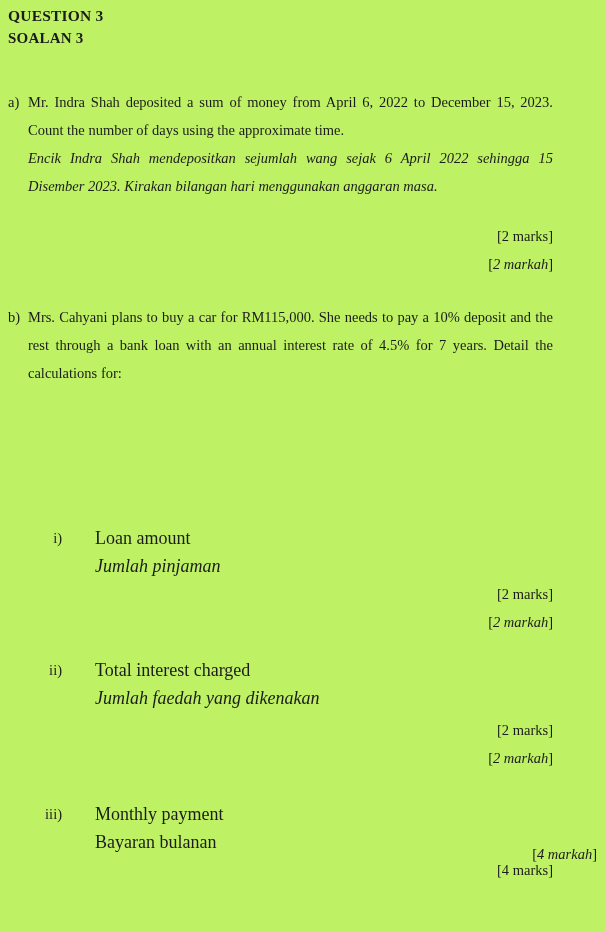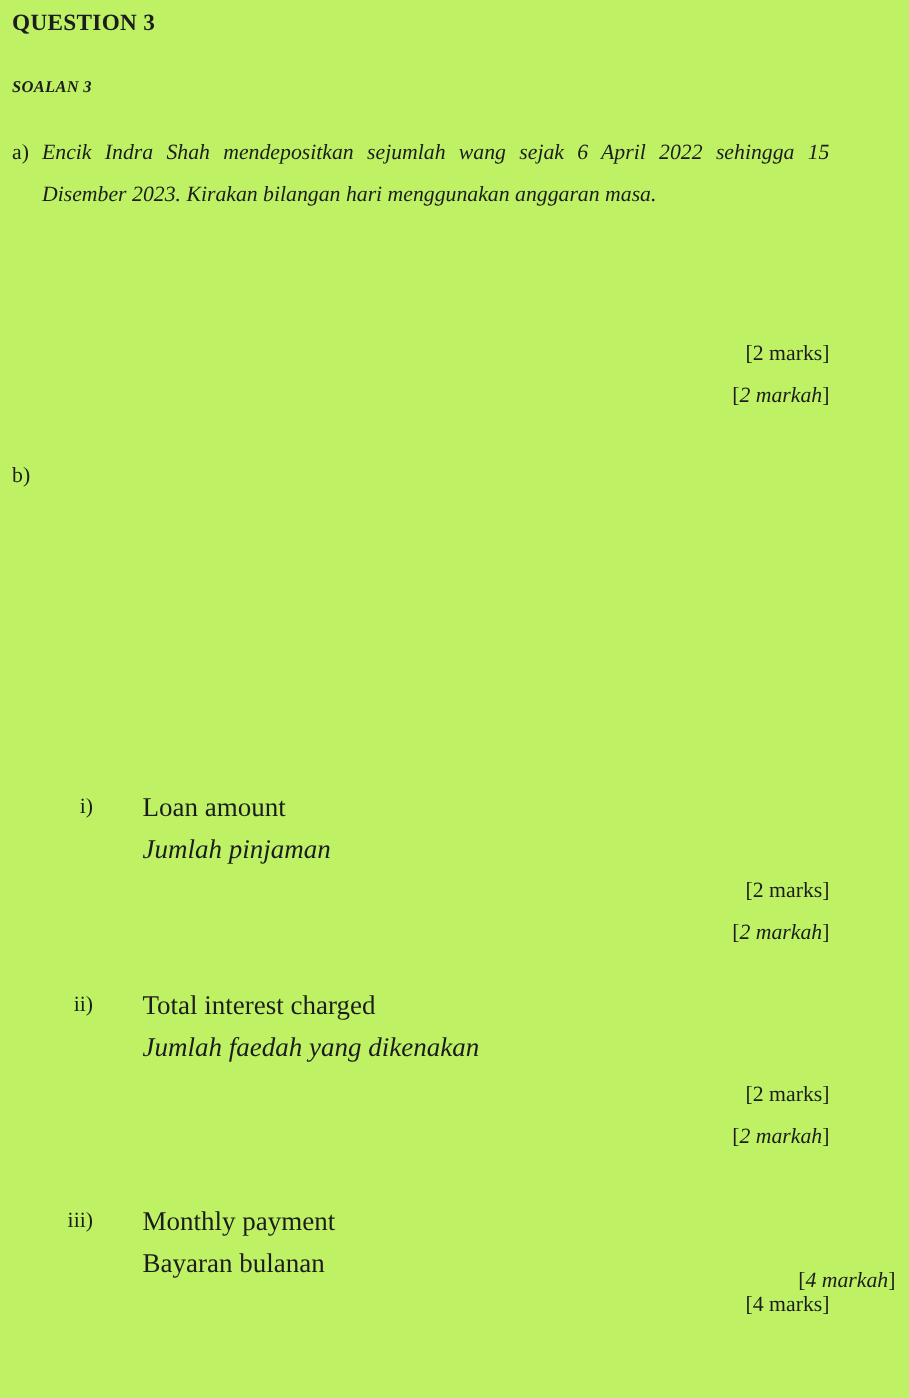--- a/index.html
+++ b/index.html
@@ -35,26 +35,25 @@
     width: 300px;
   }
   .q-title {
     font-size: 15.5px;
     font-weight: bold;
     letter-spacing: 0.2px;
     line-height: 23px;
     white-space: nowrap;
   }
   .q-subtitle {
-    font-size: 11px;
+    font-size: 15px;
     font-weight: bold;
-    font-style: italic;
     letter-spacing: 0.2px;
     line-height: 23px;
-    margin-top: 20px;
+    margin-top: 0;
     white-space: nowrap;
   }
 
   
   .part {
     position: absolute;
     left: 8px;
     width: 545px;
   }
   .part-marker {
@@ -127,34 +126,36 @@
 <div class="page">
 
   <div class="heading-block">
     <div class="q-title">QUESTION 3</div>
     <div class="q-subtitle">SOALAN 3</div>
   </div>
 
   <div class="part" style="top:88px;">
     <div class="part-marker">a)</div>
     <div class="part-body">
+      <p class="para last-line-natural">Mr. Indra Shah deposited a sum of money from April 6, 2022 to December 15, 2023. Count the number of days using the approximate time.</p>
       <p class="para italic last-line-natural">Encik Indra Shah mendepositkan sejumlah wang sejak 6 April 2022 sehingga 15 Disember 2023. Kirakan bilangan hari menggunakan anggaran masa.</p>
     </div>
   </div>
 
   <div class="marks" style="top:222px;">
     <span class="en">[2 marks]</span>
   </div>
   <div class="marks" style="top:250px;">
     <span class="my"><span>[</span><i>2 markah</i><span>]</span></span>
   </div>
 
   <div class="part" style="top:303px;">
     <div class="part-marker">b)</div>
     <div class="part-body">
+      <p class="para last-line-natural">Mrs. Cahyani plans to buy a car for RM115,000. She needs to pay a 10% deposit and the rest through a bank loan with an annual interest rate of 4.5% for 7 years. Detail the calculations for:</p>
     </div>
   </div>
 
   <div class="subitem" style="top:524px;">
     <div class="sub-marker">i)</div>
     <div class="sub-label">Loan amount</div>
     <div class="sub-label italic">Jumlah pinjaman</div>
   </div>
   <div class="marks" style="top:580px;">
     <span class="en">[2 marks]</span>

